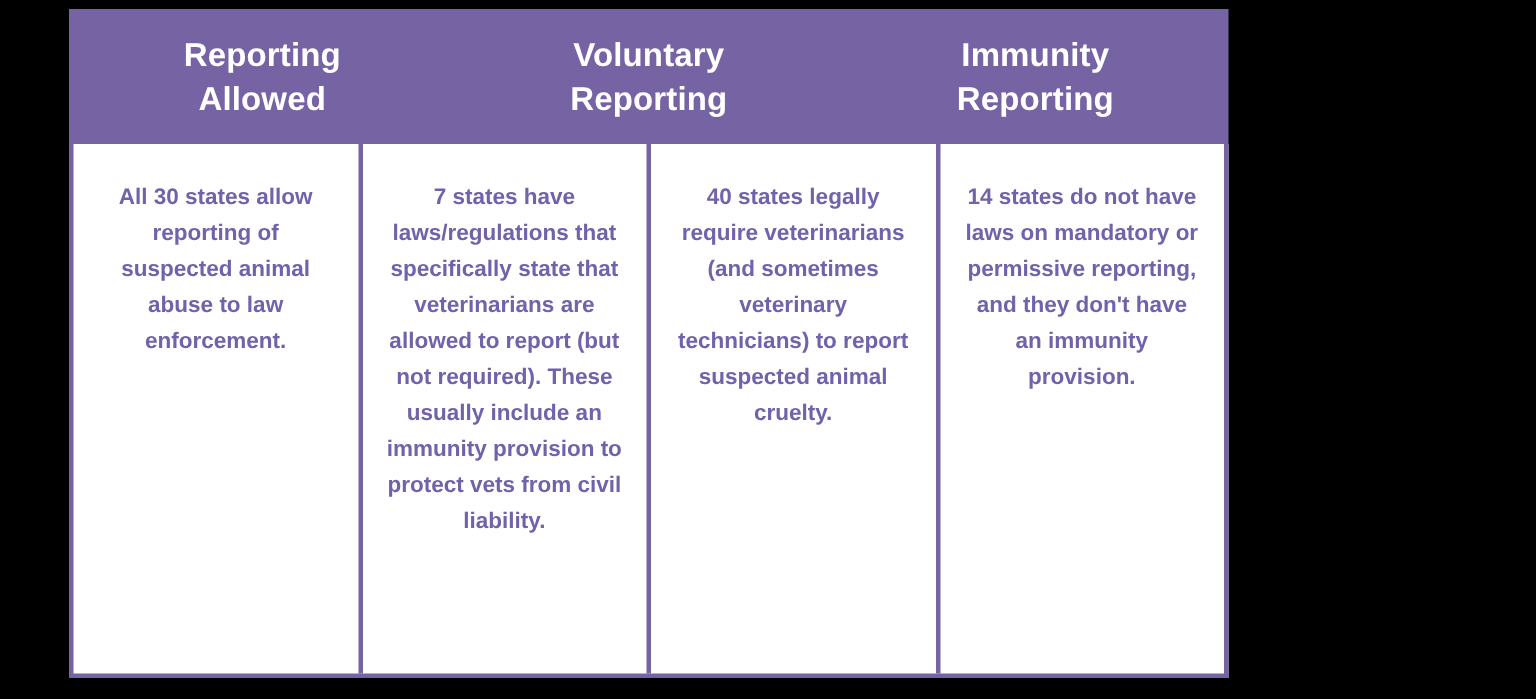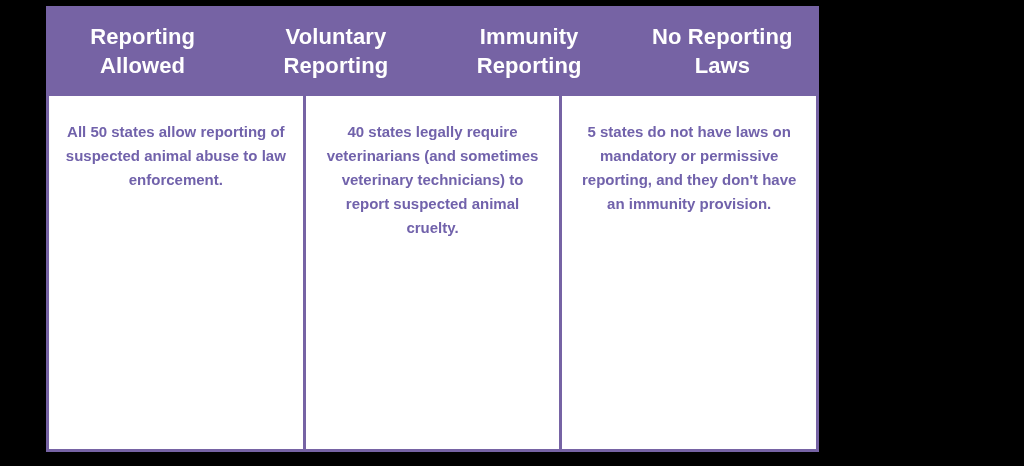--- a/index.html
+++ b/index.html
@@ -102,33 +102,32 @@
 Allowed</span>
       </div>
       <div class="th">
         <span class="th-label">Voluntary
 Reporting</span>
       </div>
       <div class="th">
         <span class="th-label">Immunity
 Reporting</span>
       </div>
-      <div class="th">
-        <span class="th-label">No Reporting
-Laws</span>
-      </div>
     </div>
 
     <div class="tbody">
       <div class="td">
-        <span class="td-text">All 50 states allow reporting of suspected animal abuse to law enforcement.</span>
+        <span class="td-text">All 30 states allow reporting of suspected animal abuse to law enforcement.</span>
+      </div>
+      <div class="td">
+        <span class="td-text">7 states have laws/regulations that specifically state that veterinarians are allowed to report (but not required). These usually include an immunity provision to protect vets from civil liability.</span>
       </div>
       <div class="td">
         <span class="td-text">40 states legally require veterinarians (and sometimes veterinary technicians) to report suspected animal cruelty.</span>
       </div>
       <div class="td">
-        <span class="td-text">5 states do not have laws on mandatory or permissive reporting, and they don't have an immunity provision.</span>
+        <span class="td-text">14 states do not have laws on mandatory or permissive reporting, and they don't have an immunity provision.</span>
       </div>
     </div>
 
   </div>
 
 </div>
 
 </body></html>

